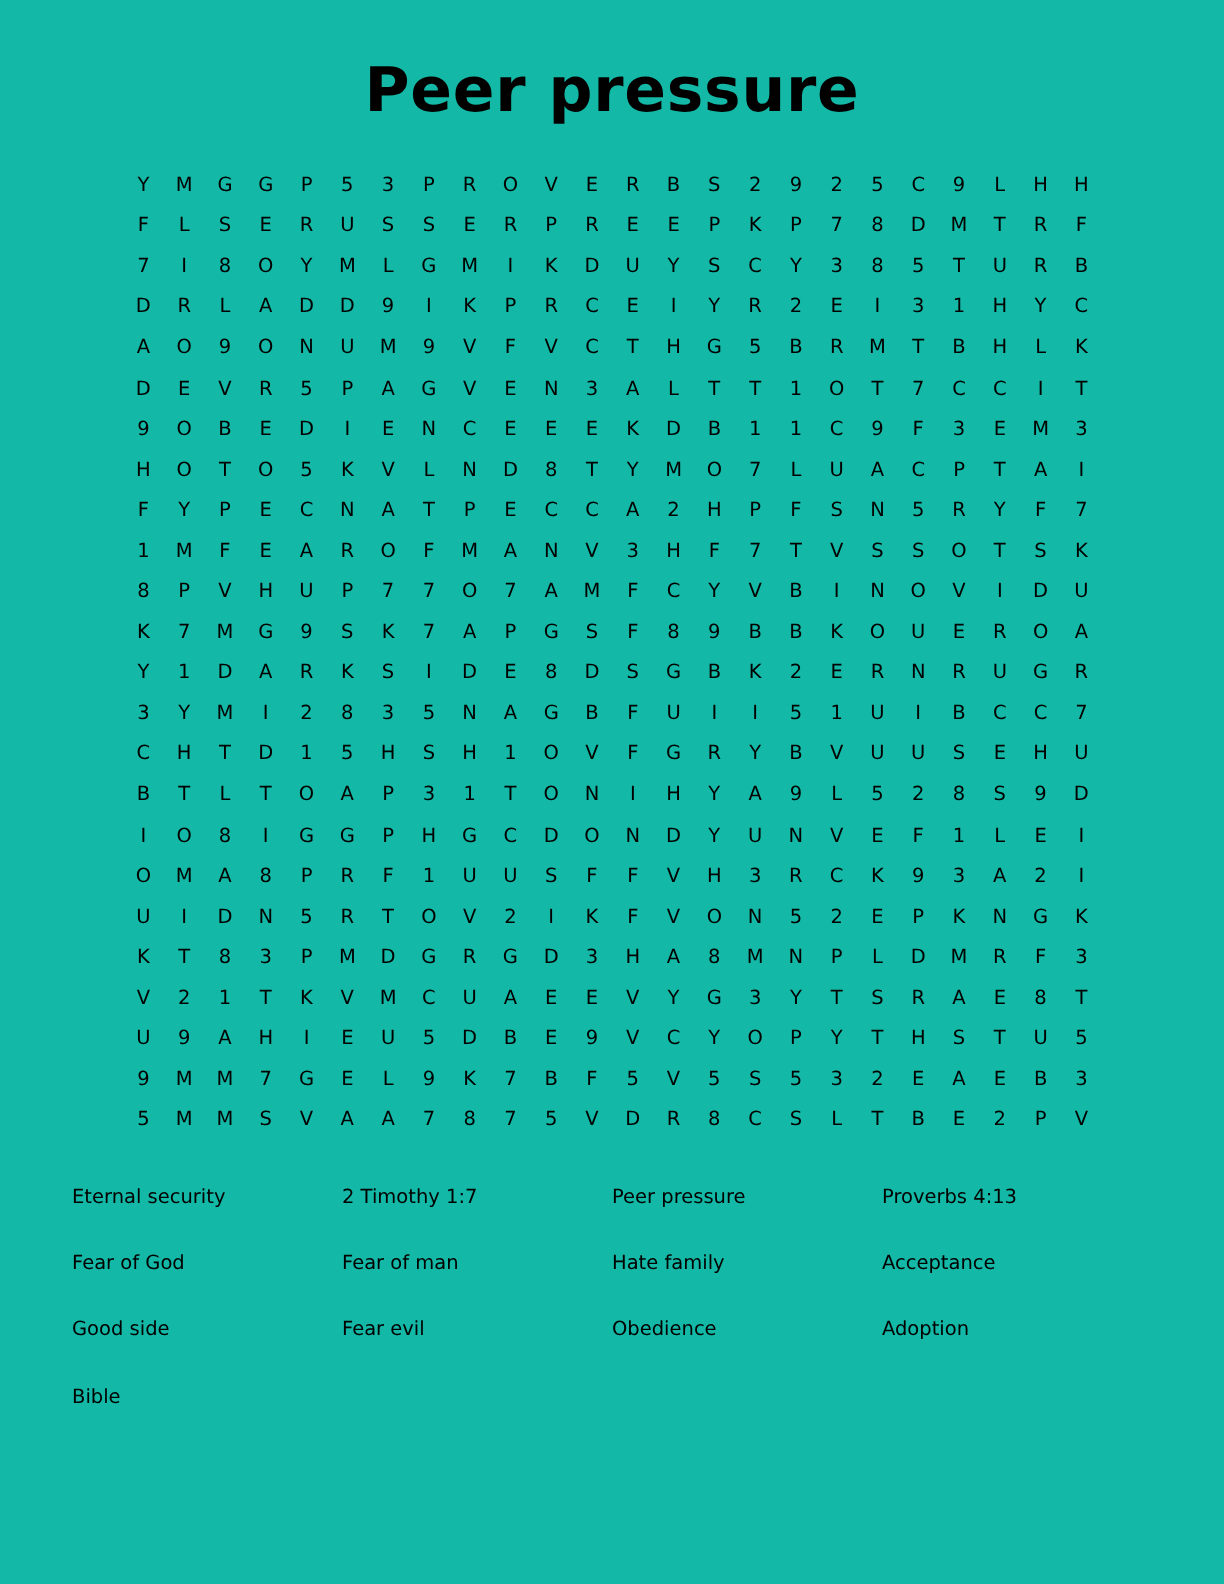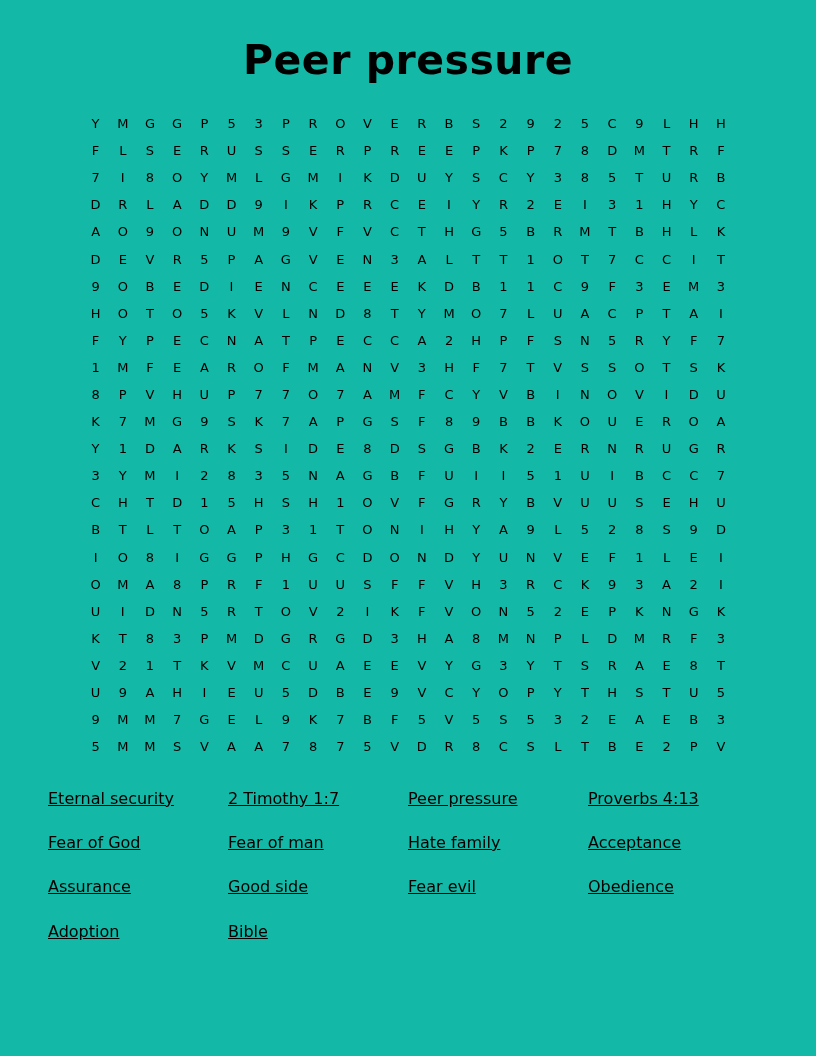--- a/index.html
+++ b/index.html
@@ -49,25 +49,24 @@
     position: absolute;
     left: 48px;
     top: 776px;
     display: grid;
     grid-template-columns: repeat(4, 180px);
     grid-auto-rows: 44.3px;
   }
   .word {
     display: flex;
     align-items: center;
-    font-size: 16px;
+    font-size: 13px;
     font-weight: 400;
     font-family: "DejaVu Sans", sans-serif;
     white-space: nowrap;
-    text-decoration: underline;
   }
 </style>
 </head>
 <body>
 
 <div class="page">
   <h1 class="title">Peer pressure</h1>
 
   <div class="grid" id="letter-grid">
       <span class="cell">Y</span>
@@ -650,20 +649,19 @@
 
   <div class="words" id="word-list">
       <div class="word">Eternal security</div>
       <div class="word">2 Timothy 1:7</div>
       <div class="word">Peer pressure</div>
       <div class="word">Proverbs 4:13</div>
       <div class="word">Fear of God</div>
       <div class="word">Fear of man</div>
       <div class="word">Hate family</div>
       <div class="word">Acceptance</div>
-      <div class="word">Assurance</div>
       <div class="word">Good side</div>
       <div class="word">Fear evil</div>
       <div class="word">Obedience</div>
       <div class="word">Adoption</div>
       <div class="word">Bible</div>
     </div>
 </div>
 
 </body></html>

